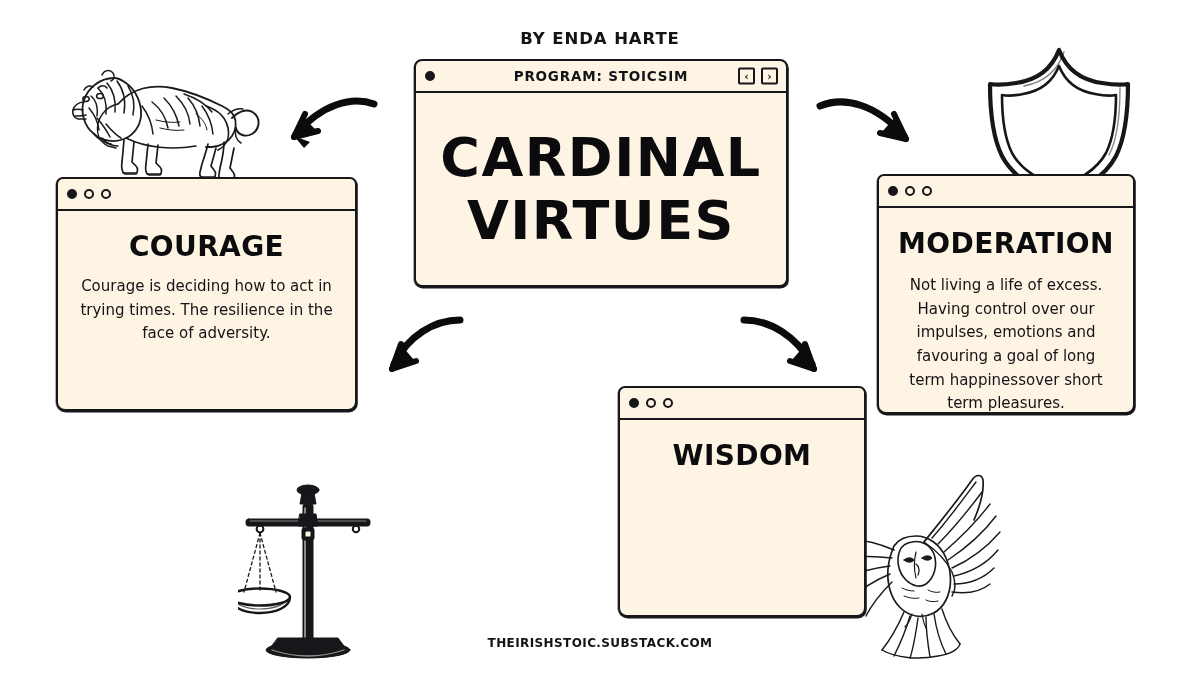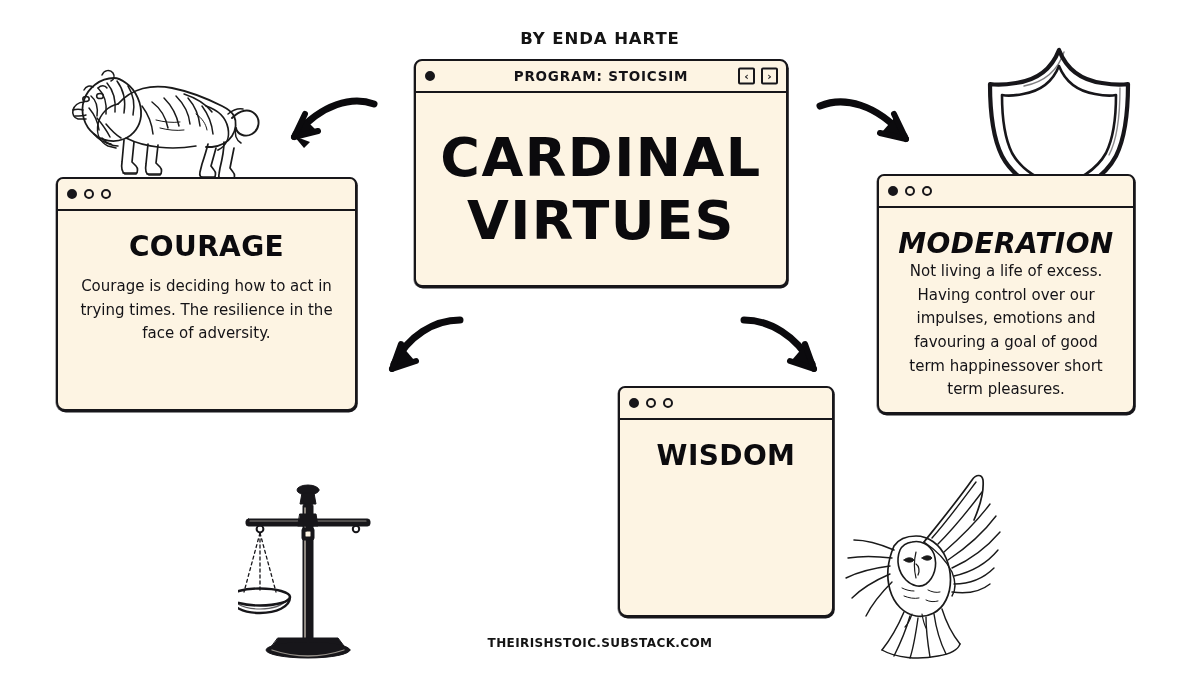--- a/index.html
+++ b/index.html
@@ -163,24 +163,24 @@
     letter-spacing: 1.5px;
     line-height: 1.16;
     color: #0b0a0d;
     white-space: nowrap;
   }
 
   
   #courage   { left: 56px;  top: 177px; width: 301px; height: 234px; }
   #moderation{ left: 877px; top: 174px; width: 258px; height: 240px; }
   #justice   { left: 341px; top: 381px; width: 252px; height: 237px; }
-  #wisdom    { left: 618px; top: 386px; width: 216px; height: 231px; }
+  #wisdom    { left: 618px; top: 386px; width: 248px; height: 231px; }
 
   #courage .card-text { padding: 0 6px; }
-  #moderation .card-title { margin-bottom: 2px; font-style: italic; }
+  #moderation .card-title { margin-bottom: 16px; }
   #moderation .card-text { padding: 0 3px; }
   #justice .card-title { margin-bottom: 22px; }
   #wisdom .card-title { margin-bottom: 12px; }
 
   
   .art {
     position: absolute;
     pointer-events: none;
   }
   #lion-art   { left: 56px;  top: 44px;  width: 212px; height: 140px; }
@@ -423,21 +423,21 @@
   </div>
 
   <div class="win" id="moderation">
     <div class="win-bar">
       <span class="dot filled"></span>
       <span class="dot"></span>
       <span class="dot"></span>
     </div>
     <div class="win-body">
       <div class="card-title">MODERATION</div>
-      <p class="card-text">Not living a life of excess. Having control over our impulses, emotions and favouring a goal of good term happinessover short term pleasures.</p>
+      <p class="card-text">Not living a life of excess. Having control over our impulses, emotions and favouring a goal of long term happinessover short term pleasures.</p>
     </div>
   </div>
 
 
   <div class="win" id="wisdom">
     <div class="win-bar">
       <span class="dot filled"></span>
       <span class="dot"></span>
       <span class="dot"></span>
     </div>

